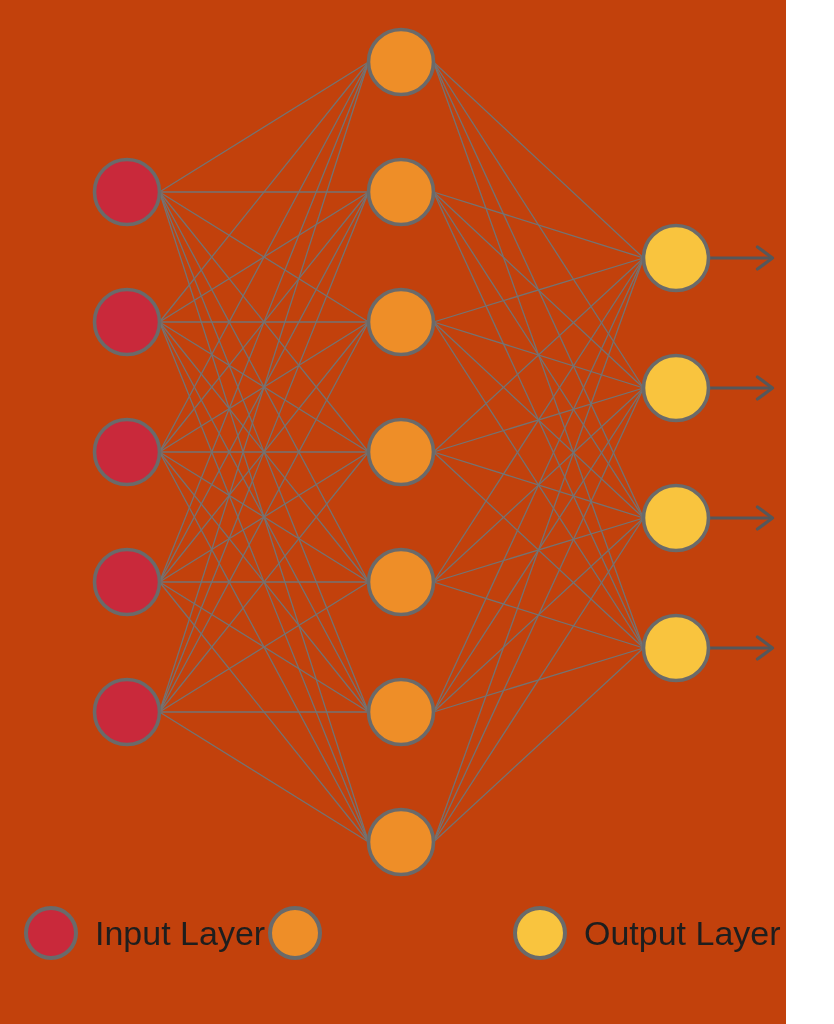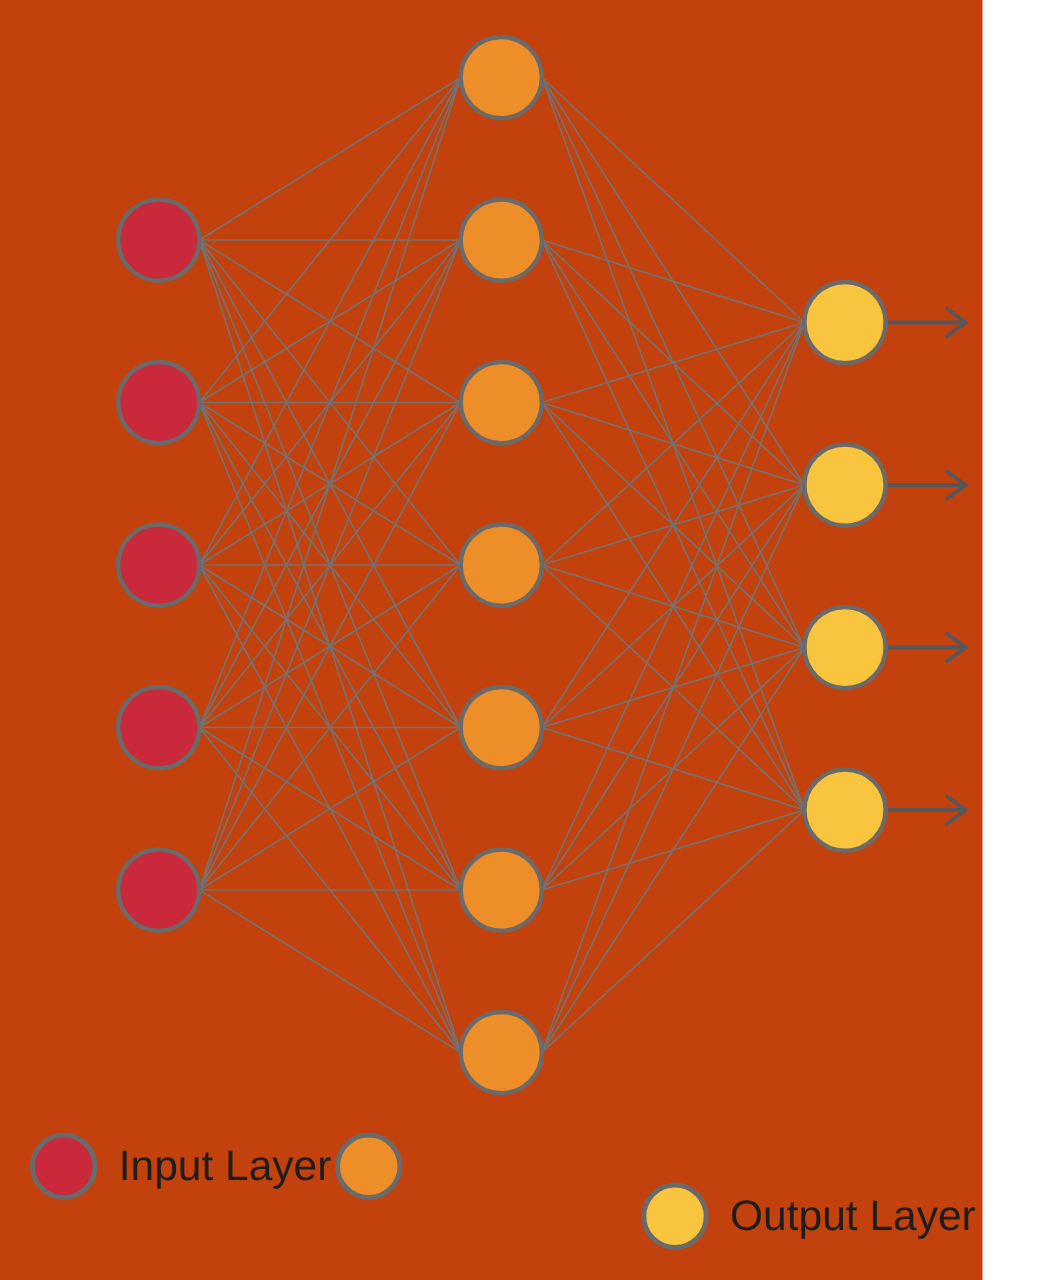--- a/index.html
+++ b/index.html
@@ -14,21 +14,21 @@
   .stage svg { position: absolute; left: 0; top: 0; display: block; }
   .legend-item {
     position: absolute;
     top: 906px;
     display: flex;
     align-items: center;
     gap: 17px;
   }
   .li-0 { left: 24px; }
   .li-1 { left: 268px; }
-  .li-2 { left: 513px; margin-top: 40px; }
+  .li-2 { left: 513px; }
   .legend-dot {
     width: 46px;
     height: 46px;
     border: 4px solid #6a6a6a;
     border-radius: 50%;
     box-sizing: content-box;
     flex: 0 0 auto;
   }
   .legend-label {
     font-size: 34px;

